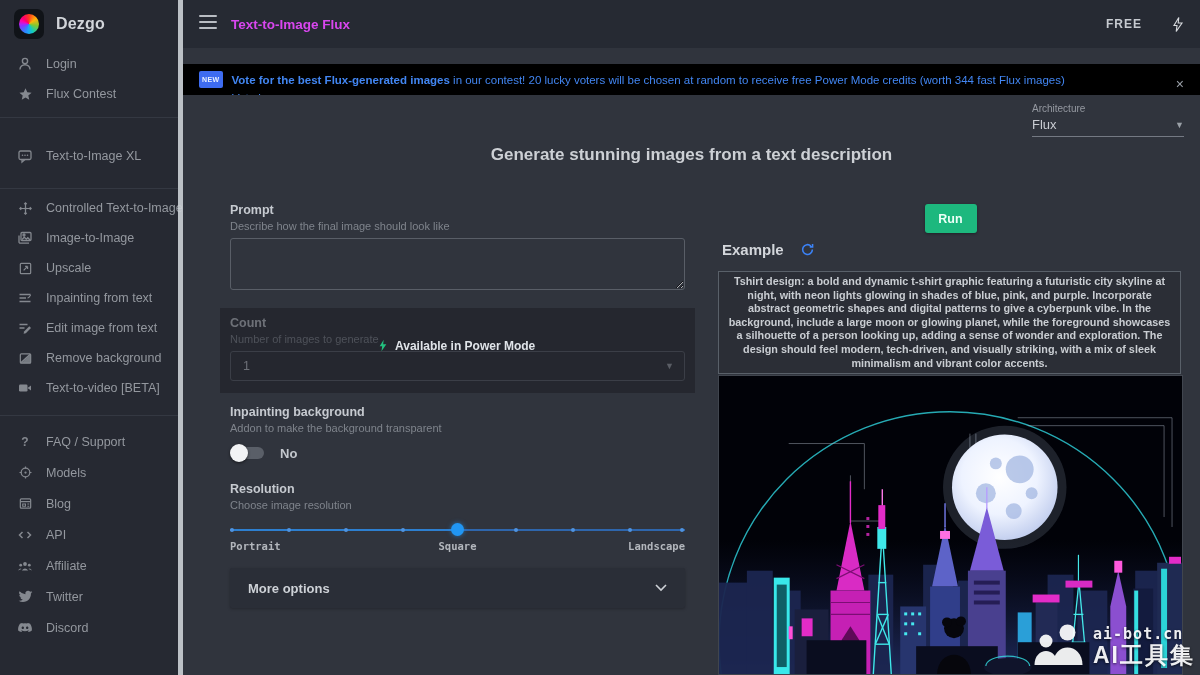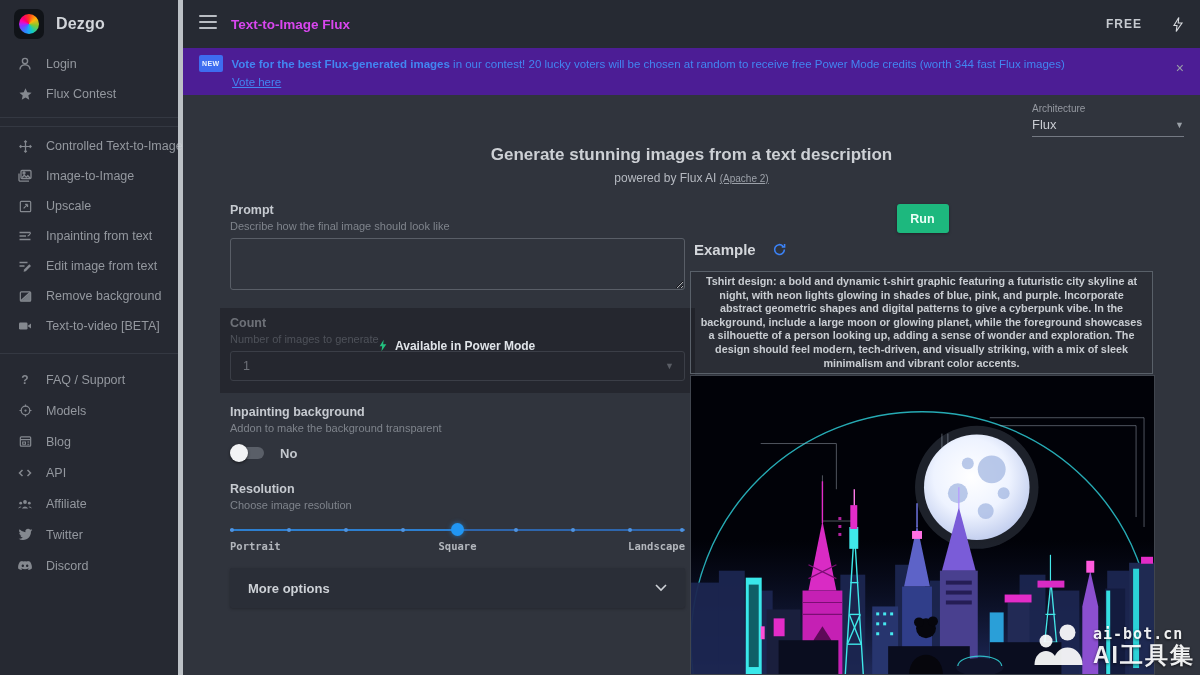--- a/index.html
+++ b/index.html
@@ -20,21 +20,21 @@
   .div-links{margin:12px 0 10px;}
   .grp-account{margin-top:2px;}
   .scroll-strip{position:absolute;left:178px;top:0;width:5px;height:675px;background:#ccd0d5;opacity:.9;}
   
   .main{position:absolute;left:183px;top:0;width:1017px;height:675px;}
   .topbar{height:48px;background:#262a33;display:flex;align-items:center;padding:0 16px;box-sizing:border-box;gap:14px;}
   .topbar-title{font-size:13.5px;font-weight:600;color:#d946ef;flex:1;}
   .plan{font-size:12px;font-weight:bold;color:#c6cad0;letter-spacing:1px;margin-right:16px;}
   .bolt-btn{display:flex;align-items:center;cursor:pointer;}
   
-  .banner{height:47px;background:#4c1d95;position:relative;padding:7px 40px 0 16px;box-sizing:border-box;}
+  .banner{height:47px;background:#000000;position:relative;padding:7px 40px 0 16px;box-sizing:border-box;margin-top:16px;}
   .banner-line1{font-size:11.5px;color:#4286f2;display:flex;align-items:center;gap:9px;line-height:14px;}
   .badge{background:#3e6cf0;color:#e9f1ff;font-size:7px;font-weight:bold;padding:1.5px 3px;border-radius:2px;letter-spacing:.4px;flex:0 0 auto;}
   .banner-bold{font-weight:bold;}
   .banner-link{display:inline-block;margin:4px 0 0 33px;font-size:11.5px;color:#4286f2;text-decoration:underline;cursor:pointer;}
   .banner-close{position:absolute;right:16px;top:13px;color:#9aa0a8;font-size:14px;cursor:pointer;line-height:1;}
   
   .content{position:absolute;top:95px;left:0;right:0;bottom:0;background:#30343d;}
   .arch{position:absolute;top:8px;right:16px;width:152px;border-bottom:1px solid #747983;padding-bottom:4px;cursor:pointer;}
   .arch-label{font-size:10px;color:#9599a1;margin-bottom:3px;}
   .arch-value-row{display:flex;justify-content:space-between;align-items:center;font-size:13px;color:#c9ccd2;}
@@ -64,21 +64,21 @@
   .rail-active{position:absolute;top:6px;left:0;width:50%;height:2px;background:#2d7fd0;}
   .mark{position:absolute;top:5px;width:4px;height:4px;border-radius:50%;background:#4f93e0;}
   .thumb{position:absolute;top:0;left:50%;width:13px;height:13px;margin-left:-6.5px;border-radius:50%;background:#2196f3;box-shadow:0 0 5px rgba(33,150,243,.6);}
   .slider-labels{position:relative;margin-top:3px;height:14px;font-family:"DejaVu Sans Mono",monospace;font-weight:bold;font-size:10.5px;color:#b3b7bd;}
   .sl-left{position:absolute;left:0;}
   .sl-mid{position:absolute;left:50%;transform:translateX(-50%);}
   .sl-right{position:absolute;right:0;}
   .more-options{margin-top:14px;height:40px;background:#2a2e37;border-radius:2px;display:flex;align-items:center;justify-content:space-between;padding:0 18px;box-shadow:0 1px 3px rgba(0,0,0,.25);cursor:pointer;}
   .more-label{font-size:13px;font-weight:600;color:#ced2d7;}
   
-  .right-col{position:absolute;left:507px;top:0;width:465px;height:100%;}
+  .right-col{position:absolute;left:535px;top:0;width:465px;height:100%;}
   .run-btn{position:absolute;top:109px;left:50%;transform:translateX(-50%);width:52px;height:29px;background:#1db87e;color:#ecfff7;border:none;border-radius:3px;font:600 12.5px "Liberation Sans",sans-serif;box-shadow:0 1px 3px rgba(0,0,0,.35);cursor:pointer;}
   .example-head{position:absolute;top:146px;left:4px;display:flex;align-items:center;gap:16px;}
   .example-title{font-size:15px;font-weight:bold;color:#d3d6db;}
   .refresh{cursor:pointer;display:flex;}
   .example-box{position:absolute;top:176px;left:0;right:2px;border:1px solid #596069;background:rgba(0,0,0,.1);padding:3px 6px;font-size:10.8px;font-weight:600;line-height:13.6px;text-align:center;color:#c9cdd2;}
   .example-img{position:absolute;top:280px;left:0;width:465px;height:300px;border:1px solid #40454e;box-sizing:border-box;background:#000;}
   .example-img svg{display:block;}
   
   .watermark{position:absolute;right:5px;bottom:8px;display:flex;align-items:flex-end;gap:7px;color:#fff;opacity:.92;z-index:6;text-shadow:0 1px 3px rgba(0,0,0,.7);}
   .wm-domain{font-family:"DejaVu Sans Mono",monospace;font-weight:bold;font-size:15px;letter-spacing:1px;}
@@ -112,20 +112,36 @@
             <svg width="15" height="15" viewBox="0 0 16 16" fill="#84888f">
               <path d="M8 1.2 9.9 5.5 14.5 6 11 9.1 12 13.7 8 11.3 4 13.7 5 9.1 1.5 6 6.1 5.5Z"></path>
             </svg>
           </span>
         <span>Flux Contest</span>
       </div>
     </nav>
 
     <div class="divider"></div>
 
+    <nav class="xl-group">
+      <div class="side-item">
+        <span class="ic">
+            <svg width="16" height="16" viewBox="0 0 16 16" fill="none" stroke="#84888f" stroke-width="1.3">
+              <rect x="2" y="3" width="12" height="8.5" rx="1.5"></rect>
+              <path d="M5 11.5V14l3-2.5"></path>
+              <g fill="#84888f" stroke="none">
+                <circle cx="5.5" cy="7.2" r=".8"></circle>
+                <circle cx="8" cy="7.2" r=".8"></circle>
+                <circle cx="10.5" cy="7.2" r=".8"></circle>
+              </g>
+            </svg>
+          </span>
+        <span>Text-to-Image XL</span>
+      </div>
+    </nav>
 
     <div class="divider div-tools"></div>
 
     <nav>
       <div class="side-item">
         <span class="ic">
             <svg width="15" height="15" viewBox="0 0 16 16" fill="none" stroke="#84888f" stroke-width="1.3">
               <path d="M8 2v12M2 8h12M6.6 3.4 8 2l1.4 1.4M6.6 12.6 8 14l1.4-1.4M3.4 6.6 2 8l1.4 1.4M12.6 6.6 14 8l-1.4 1.4"></path>
               <circle cx="8" cy="8" r="1.2" fill="#84888f" stroke="none"></circle>
             </svg>
@@ -300,21 +316,20 @@
       <div class="arch">
         <div class="arch-label">Architecture</div>
         <div class="arch-value-row">
           <span>Flux</span>
           <span class="caret">▼</span>
         </div>
       </div>
 
       <div class="heading-wrap">
         <div class="h1">Generate stunning images from a text description</div>
-        <div class="subtitle"><span>powered by Flux AI </span><span class="lic">(Apache 2)</span></div>
       </div>
 
       <div class="form-col">
         <div class="f-label">Prompt</div>
         <div class="f-helper">Describe how the final image should look like</div>
         <textarea class="prompt-ta" aria-label="Prompt" style=""></textarea>
 
         <div class="count-block">
           <div class="count-inner">
             <div class="f-label">Count</div>

